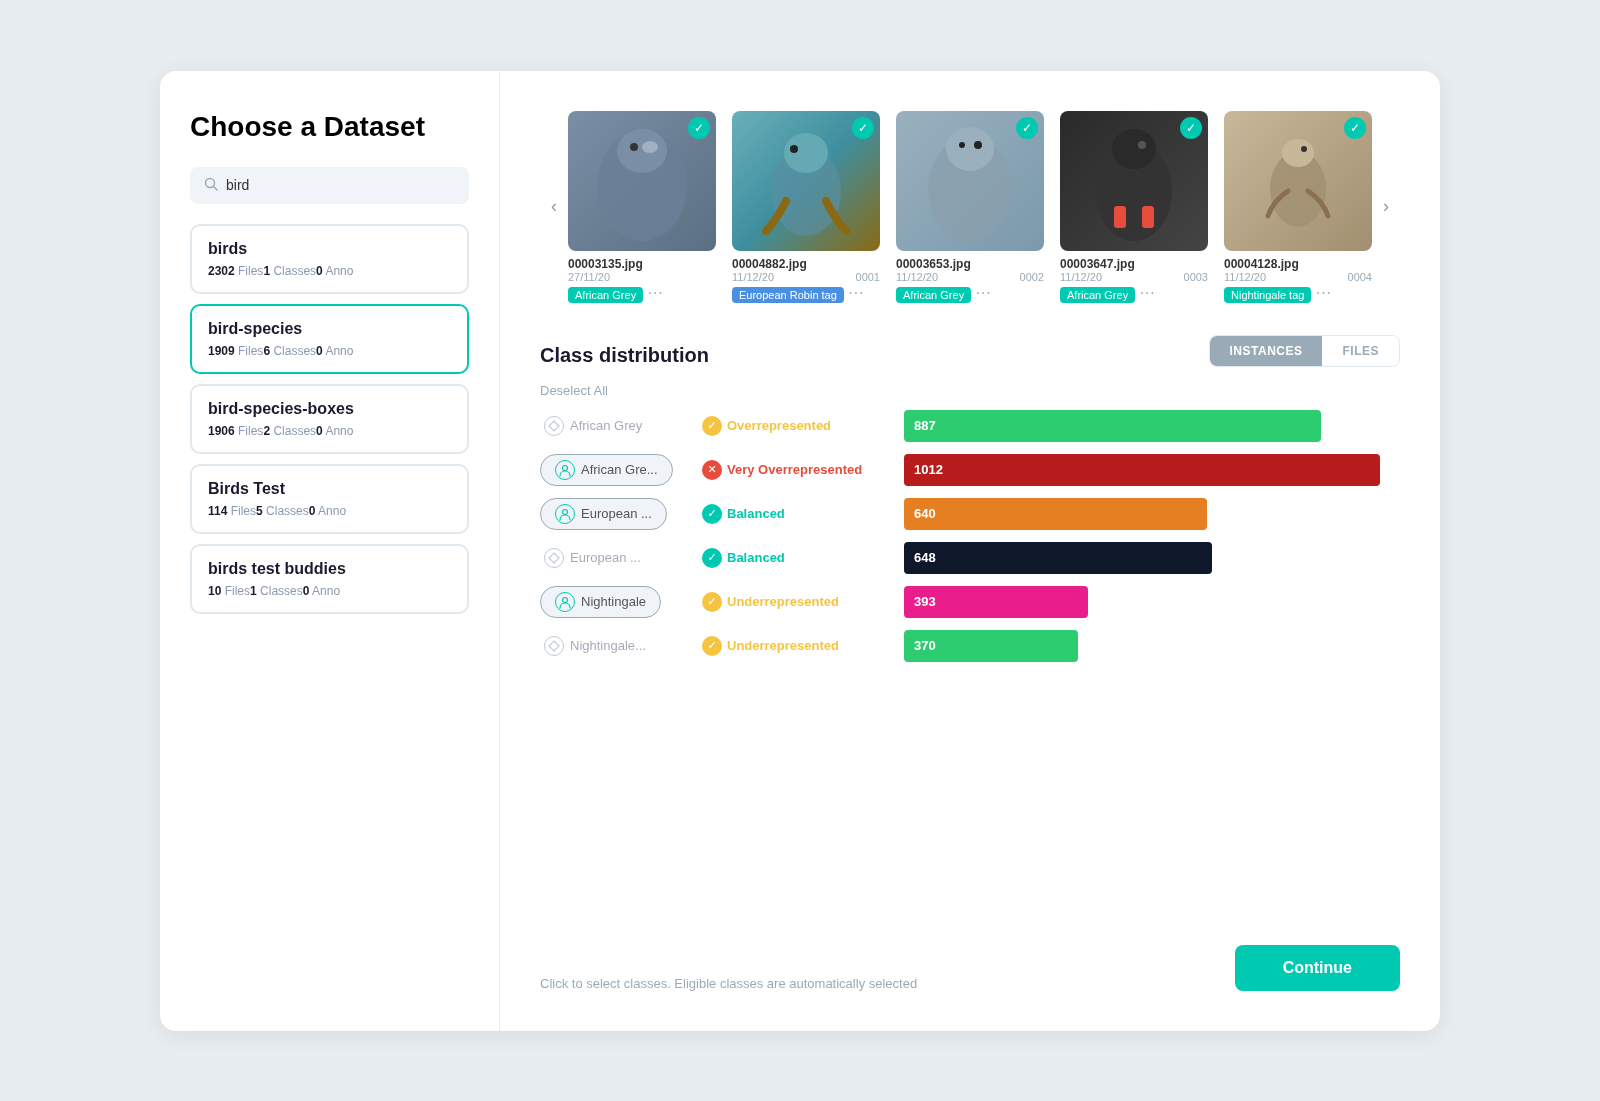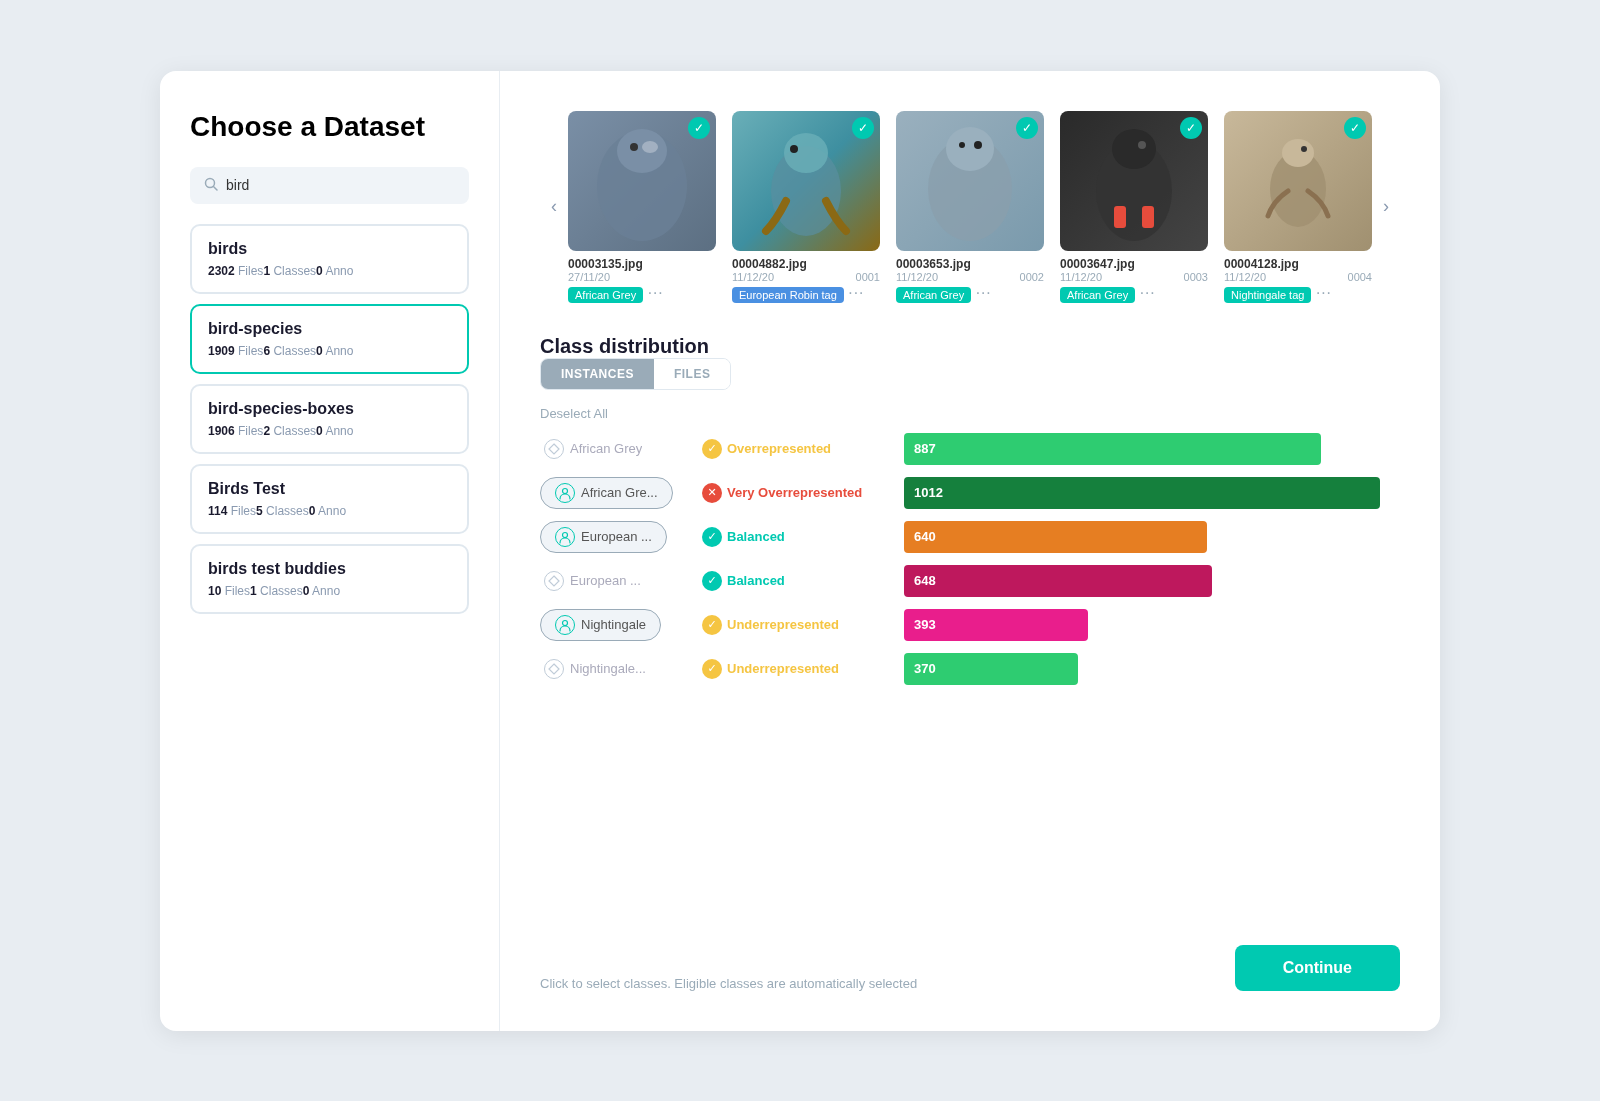--- a/index.html
+++ b/index.html
@@ -176,24 +176,23 @@
       gap: 4px;
     }
     .img-dots {
       color: #9aabb8;
       font-size: 16px;
       cursor: pointer;
     }
     
     .class-dist-header {
       display: flex;
-      align-items: flex-start;
+      align-items: flex-end;
       justify-content: space-between;
       margin-bottom: 16px;
-      flex-direction: column;
     }
     .class-dist-title {
       font-size: 20px;
       font-weight: 700;
       color: #1a1a2e;
     }
     .toggle-group {
       display: flex;
       border-radius: 8px;
       overflow: hidden;
@@ -334,23 +333,23 @@
       border-radius: 4px;
       display: flex;
       align-items: center;
       padding-left: 10px;
       font-size: 13px;
       font-weight: 700;
       color: #fff;
       min-width: 40px;
     }
     .bar.green { background: #2ecc71; }
-    .bar.blue { background: #15803d; }
+    .bar.blue { background: #b91c1c; }
     .bar.orange { background: #e67e22; }
-    .bar.yellow { background: #be185d; }
+    .bar.yellow { background: #0f172a; }
     .bar.pink { background: #e91e8c; }
     .bar.lime { background: #2ecc71; }
     
     .footer {
       margin-top: auto;
       display: flex;
       justify-content: space-between;
       align-items: flex-end;
       padding-top: 20px;
     }

